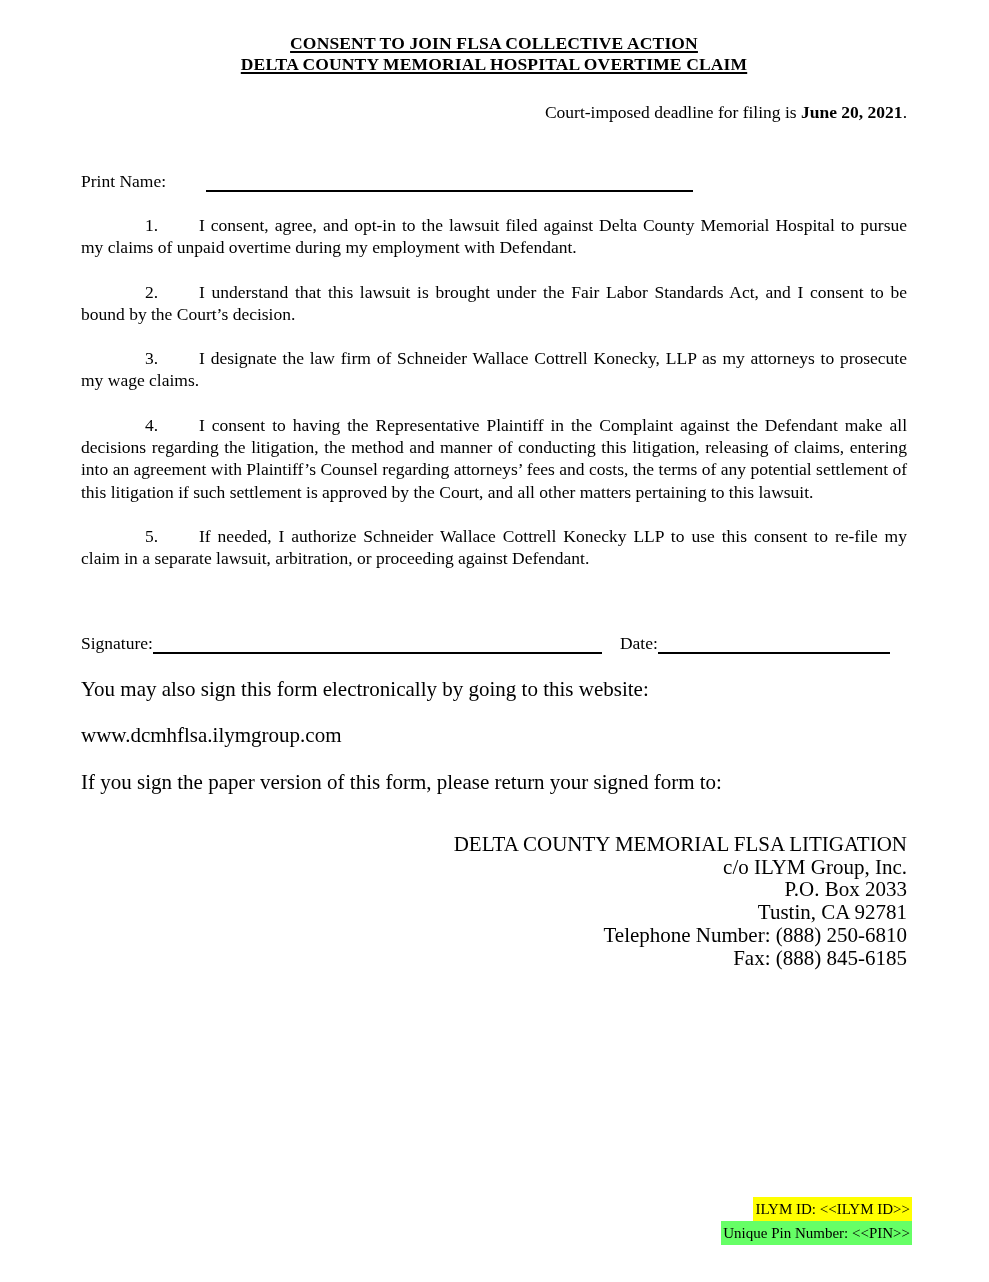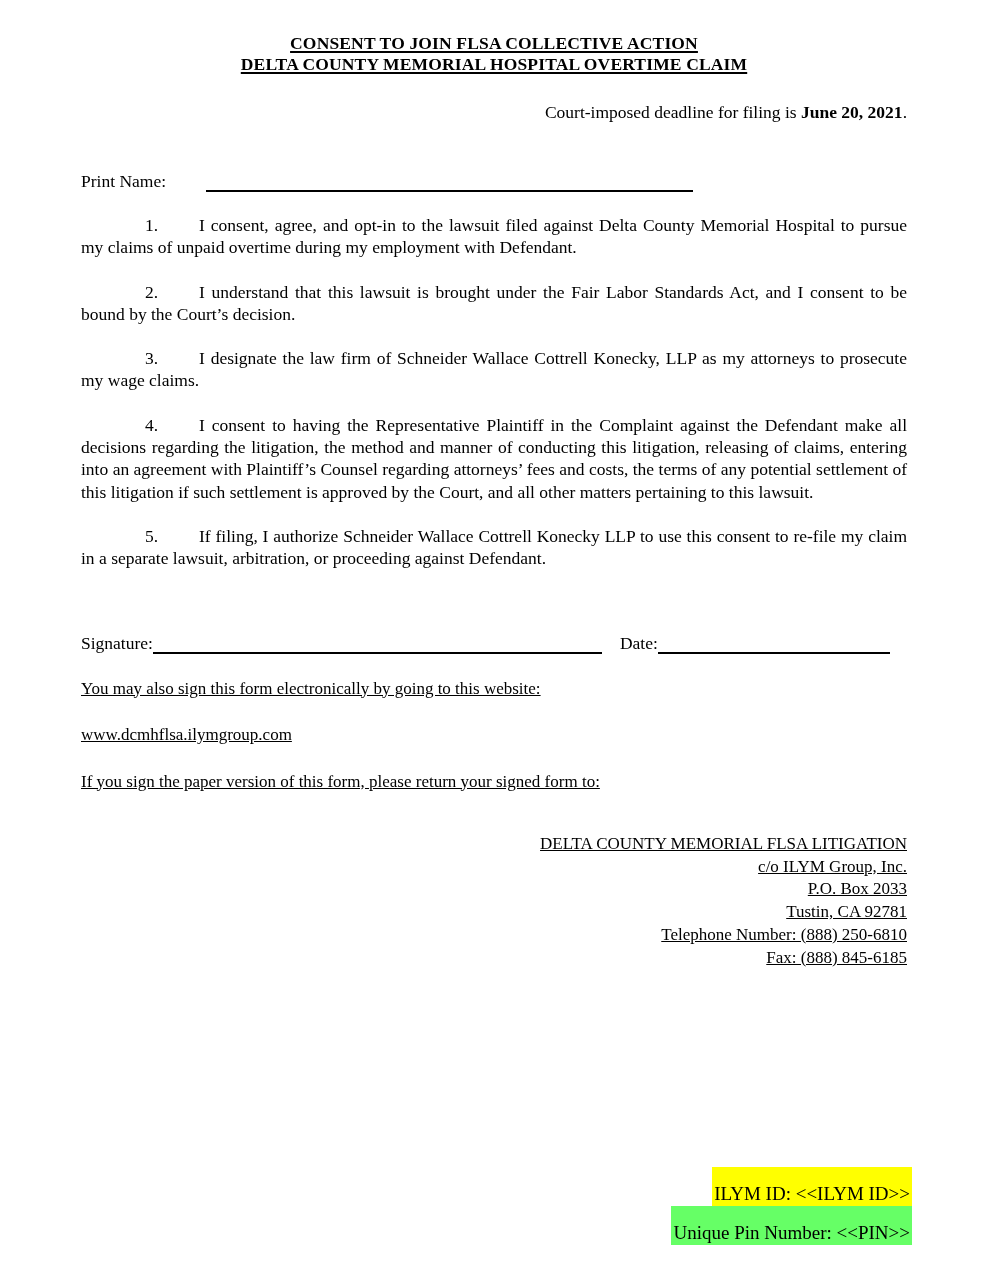--- a/index.html
+++ b/index.html
@@ -92,40 +92,39 @@
     display: flex;
     align-items: flex-end;
   }
   .sig-row .lbl { white-space: nowrap; }
   .sig-line { width: 449px; }
   .date-gap { width: 18px; }
   .date-line { width: 232px; }
 
   
   .tline {
-    font-size: 17px;
+    font-size: 21px;
     line-height: 22.5px;
-    text-decoration: underline;
   }
   .gap-lg { margin-top: 24px; }
   .addr-block { margin-top: 40px; text-align: right; }
   .addr-block .tline { line-height: 22.7px; }
 
   
   .footer {
     position: absolute;
     right: 77px;
     bottom: 37px;
     text-align: right;
   }
   .hl {
     display: inline-block;
-    font-size: 19px;
+    font-size: 15px;
     line-height: 22px;
-    padding: 16px 2px 1px 2px;
+    padding: 1px 2px 1px 2px;
     white-space: nowrap;
   }
   .hl-yellow { background: #ffff00; }
   .hl-green  { background: #66ff66; }
   .footer-row { display: block; }
 </style>
 </head>
 <body>
 
 <div class="page">
@@ -144,21 +143,21 @@
     </div>
 
     <div class="para first"><span class="num-indent"></span><span class="num">1.</span><span>I consent, agree, and opt-in to the lawsuit filed against Delta County Memorial Hospital to pursue my claims of unpaid overtime during my employment with Defendant.</span></div>
 
     <div class="para"><span class="num-indent"></span><span class="num">2.</span><span>I understand that this lawsuit is brought under the Fair Labor Standards Act, and I consent to be bound by the Court’s decision.</span></div>
 
     <div class="para"><span class="num-indent"></span><span class="num">3.</span><span>I designate the law firm of Schneider Wallace Cottrell Konecky, LLP as my attorneys to prosecute my wage claims.</span></div>
 
     <div class="para"><span class="num-indent"></span><span class="num">4.</span><span>I consent to having the Representative Plaintiff in the Complaint against the Defendant make all decisions regarding the litigation, the method and manner of conducting this litigation, releasing of claims, entering into an agreement with Plaintiff’s Counsel regarding attorneys’ fees and costs, the terms of any potential settlement of this litigation if such settlement is approved by the Court, and all other matters pertaining to this lawsuit.</span></div>
 
-    <div class="para"><span class="num-indent"></span><span class="num">5.</span><span>If filing, I authorize Schneider Wallace Cottrell Konecky LLP to use this consent to re-file my claim in a separate lawsuit, arbitration, or proceeding against Defendant.</span></div>
+    <div class="para"><span class="num-indent"></span><span class="num">5.</span><span>If needed, I authorize Schneider Wallace Cottrell Konecky LLP to use this consent to re-file my claim in a separate lawsuit, arbitration, or proceeding against Defendant.</span></div>
 
     <div class="sig-row">
       <span class="lbl">Signature:</span>
       <span class="fill-line sig-line"></span>
       <span class="date-gap"></span>
       <span class="lbl">Date:</span>
       <span class="fill-line date-line"></span>
     </div>
 
     <div class="tline gap-lg">You may also sign this form electronically by going to this website:</div>

